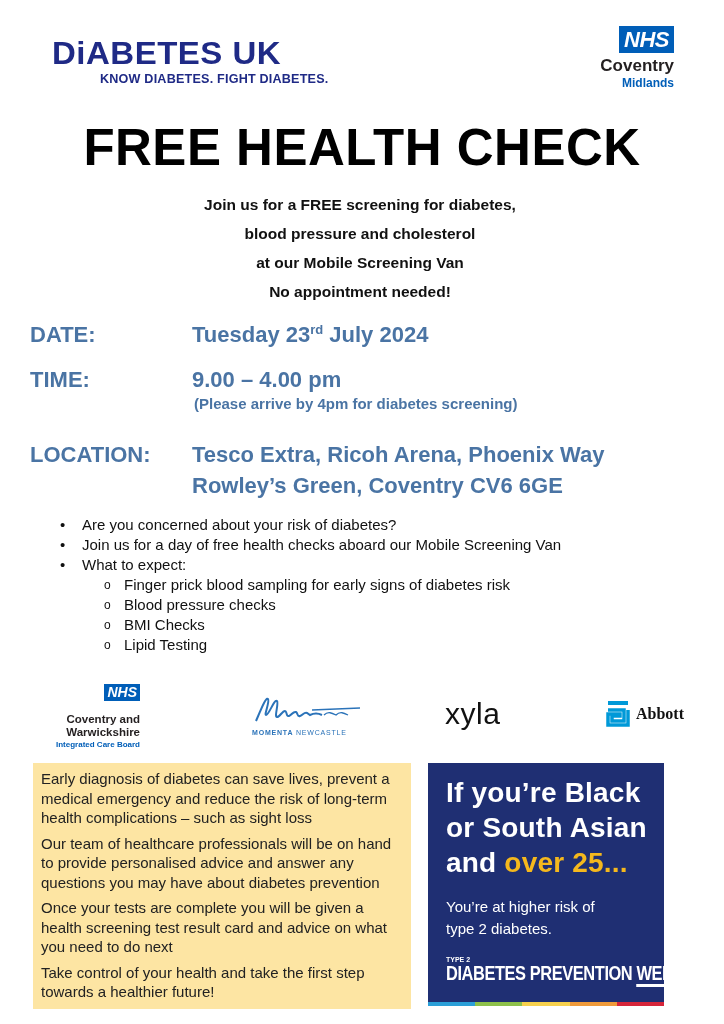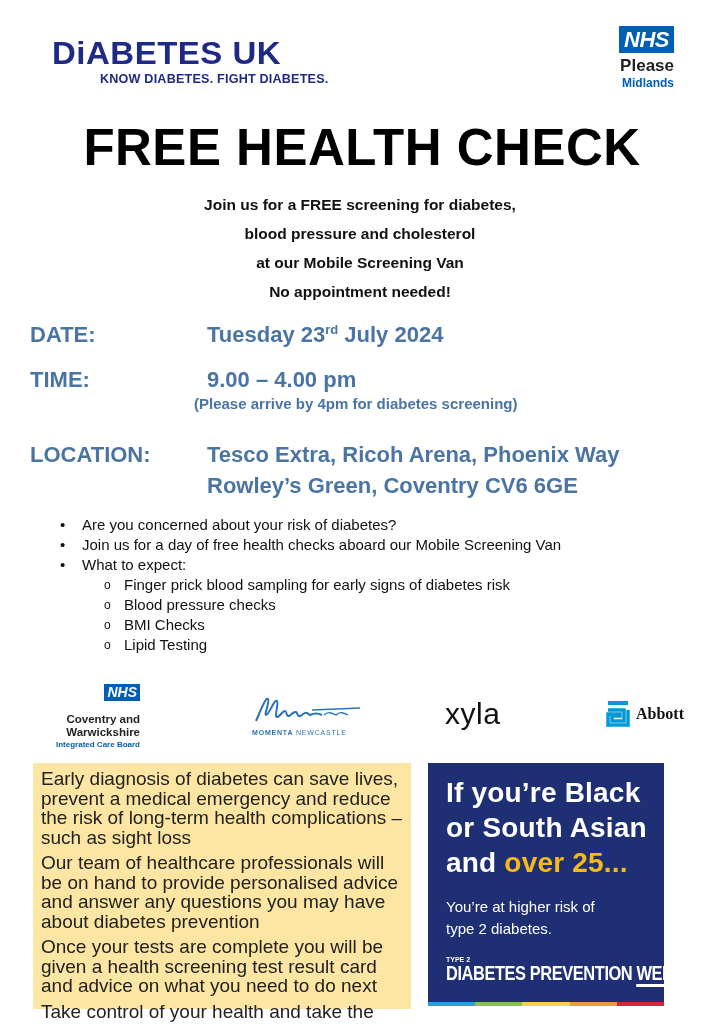--- a/index.html
+++ b/index.html
@@ -16,21 +16,21 @@
   .nhs { right: 50px; top: 26px; text-align: right; }
   .nhs-box { display: inline-block; background: #005eb8; color: #fff; font-weight: 700; font-style: italic; font-size: 22px; padding: 0 5px; line-height: 27px; letter-spacing: -0.5px; }
   .nhs-eng { font-weight: 700; font-size: 17px; color: #231f20; line-height: 20px; margin-top: 3px; }
   .nhs-mid { font-weight: 700; font-size: 12px; color: #005eb8; line-height: 15px; }
 
   .title { left: 0; width: 724px; top: 118px; text-align: center; font-weight: 700; font-size: 51px; color: #000; letter-spacing: 0.5px; }
   .intro { left: 0; width: 720px; top: 190px; text-align: center; font-weight: 700; font-size: 15.5px; line-height: 29px; color: #111; }
 
   .info-row { left: 30px; color: #4a74a4; font-weight: 700; font-size: 22px; }
   .info-label { position: absolute; left: 0; top: 0; white-space: nowrap; }
-  .info-val { position: absolute; left: 162px; top: 0; white-space: nowrap; margin-left: 15px; }
+  .info-val { position: absolute; left: 162px; top: 0; white-space: nowrap; }
   .info-sub { position: absolute; left: 164px; font-size: 15px; white-space: nowrap; }
   sup { font-size: 13px; vertical-align: super; line-height: 0; }
 
   .bullets { left: 60px; top: 515px; font-size: 15px; color: #111; line-height: 20px; }
   .bullets .li { position: relative; padding-left: 22px; }
   .bullets .li::before { content: "\2022"; position: absolute; left: 0; top: 0; font-size: 15px; }
   .bullets .sub { position: relative; padding-left: 64px; }
   .bullets .sub::before { content: "o"; position: absolute; left: 44px; top: 0; font-size: 12px; }
 
   
@@ -42,21 +42,21 @@
   .momenta { left: 252px; top: 693px; width: 112px; }
   .momenta-text { font-size: 7px; color: #2b73b9; letter-spacing: 0.8px; margin-top: 2px; }
   .momenta-text b { font-weight: 700; }
 
   .xyla { left: 445px; top: 697px; font-size: 30px; color: #111; letter-spacing: 0.5px; }
   .abbott { left: 606px; top: 700px; display: flex; align-items: center; gap: 6px; }
   .abbott-mark { width: 24px; height: 28px; position: relative; }
   .abbott-text { font-family: "Liberation Serif", serif; font-weight: 700; font-size: 16px; color: #111; }
 
   
-  .yellow { left: 33px; top: 763px; width: 378px; height: 246px; background: #fde5a3; padding: 6px 8px; font-size: 19px; line-height: 19.5px; color: #222; }
+  .yellow { left: 33px; top: 763px; width: 378px; height: 246px; background: #fde5a3; padding: 6px 8px; font-size: 15px; line-height: 19.5px; color: #222; }
   .yellow p { margin-bottom: 6px; }
 
   
   .dpw { left: 428px; top: 763px; width: 236px; height: 243px; background: #1f2f73; color: #fff; overflow: hidden; }
   .dpw-head { position: absolute; left: 18px; top: 12px; font-weight: 700; font-size: 28px; line-height: 35px; letter-spacing: 0.2px; }
   .dpw-head .hl { color: #f5b81d; }
   .dpw-sub { position: absolute; left: 18px; top: 133px; font-size: 15px; line-height: 22px; }
   .dpw-t2 { position: absolute; left: 18px; top: 193px; font-size: 7px; font-weight: 700; line-height: 7px; }
   .dpw-brand { position: absolute; left: 18px; top: 199px; font-weight: 700; font-size: 20px; letter-spacing: -0.5px; transform: scaleX(0.82); transform-origin: left; white-space: nowrap; }
   .dpw-brand .wk { border-bottom: 3px solid #fff; }
@@ -66,21 +66,21 @@
 </head>
 <body>
 
 <div class="abs duk">
   <div class="duk-main">DiABETES UK</div>
   <div class="duk-tag">KNOW DIABETES. FIGHT DIABETES.</div>
 </div>
 
 <div class="abs nhs">
   <div class="nhs-box">NHS</div>
-  <div class="nhs-eng">Please</div>
+  <div class="nhs-eng">Coventry</div>
   <div class="nhs-mid">Midlands</div>
 </div>
 
 <div class="abs title">FREE HEALTH CHECK</div>
 
 <div class="abs intro">
   <div>Join us for a FREE screening for diabetes,</div>
   <div>blood pressure and cholesterol</div>
   <div>at our Mobile Screening Van</div>
   <div>No appointment needed!</div>

